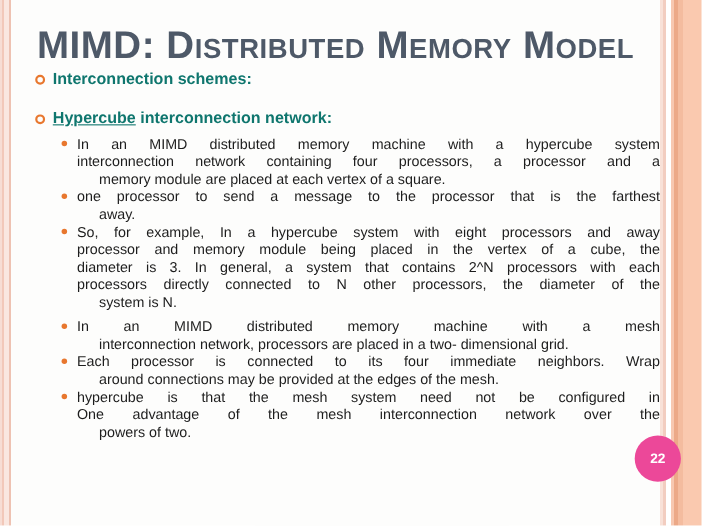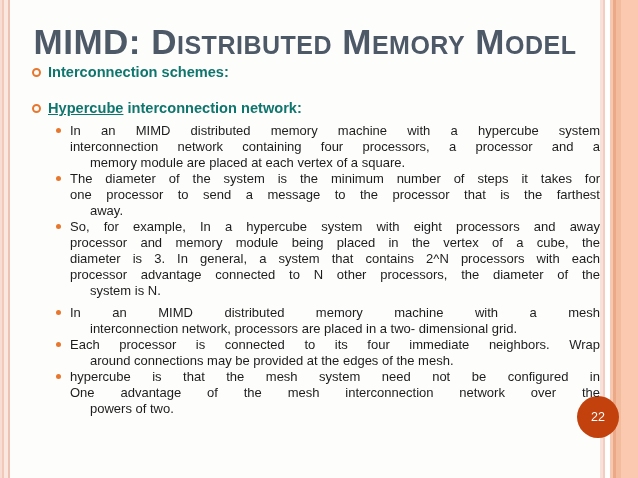--- a/index.html
+++ b/index.html
@@ -81,24 +81,24 @@
     line-height: 16px;
     color: #1d1d1d;
     text-align: justify;
     text-align-last: justify;
   }
   .line.last { text-align-last: left; padding-left: 20px; }
   .page-badge {
     position: absolute; left: 577px; top: 396px;
     width: 42px; height: 42px;
     border-radius: 50%;
-    background: #c2410c;
+    background: #ec4899;
     color: #ffffff;
     font-size: 12.5px;
-    font-weight: normal;
+    font-weight: bold;
     display: flex; align-items: center; justify-content: center;
     z-index: 1;
   }
 </style>
 </head>
 <body>
 
 <div class="slide">
   <div class="left-border"></div>
   <div class="right-border"></div>
@@ -126,32 +126,31 @@
         <span class="dot"></span>
         <div>
             <div class="line">In an MIMD distributed memory machine with a hypercube system</div>
             <div class="line">interconnection network containing four processors, a processor and a</div>
             <div class="line last">memory module are placed at each vertex of a square.</div>
           </div>
       </div>
       <div class="para">
         <span class="dot"></span>
         <div>
-            <div class="line">The diameter of the system is the minimum number of steps it takes for</div>
             <div class="line">one processor to send a message to the processor that is the farthest</div>
             <div class="line last">away.</div>
           </div>
       </div>
       <div class="para">
         <span class="dot"></span>
         <div>
             <div class="line">So, for example, In a hypercube system with eight processors and away</div>
             <div class="line">processor and memory module being placed in the vertex of a cube, the</div>
             <div class="line">diameter is 3. In general, a system that contains 2^N processors with each</div>
-            <div class="line">processor advantage connected to N other processors, the diameter of the</div>
+            <div class="line">processors directly connected to N other processors, the diameter of the</div>
             <div class="line last">system is N.</div>
           </div>
       </div>
     </div>
 
 
     <div class="sub">
       <div class="para">
         <span class="dot"></span>
         <div>

